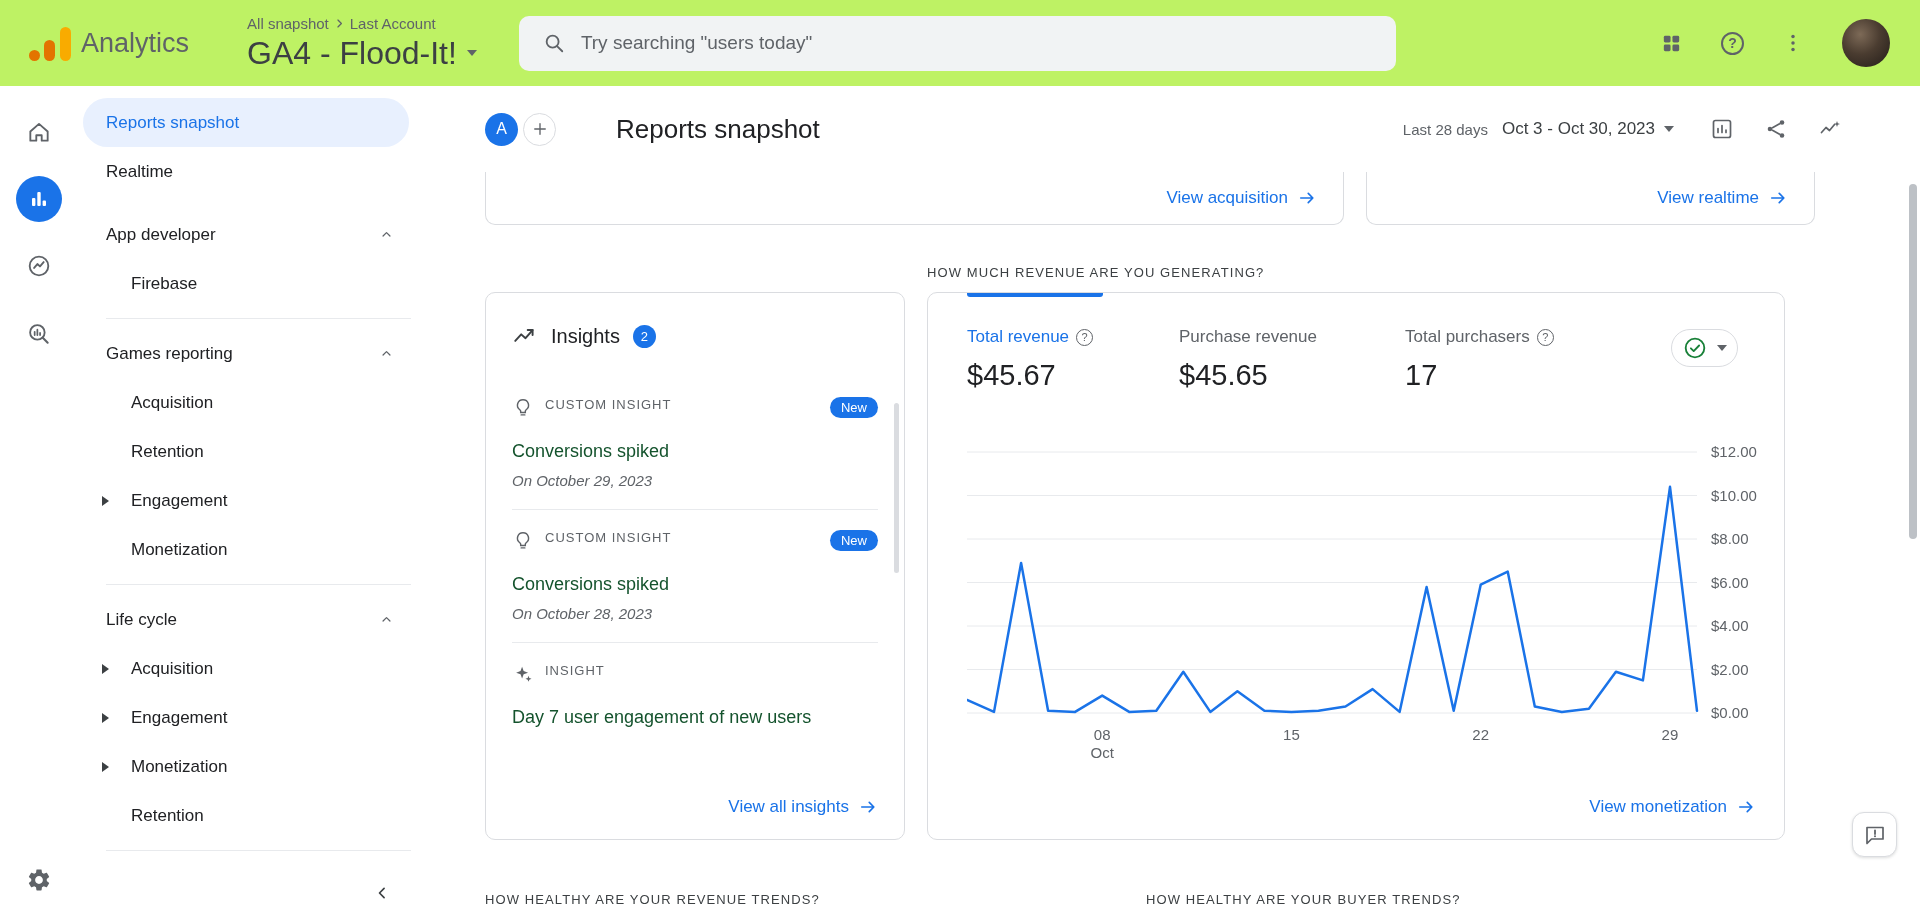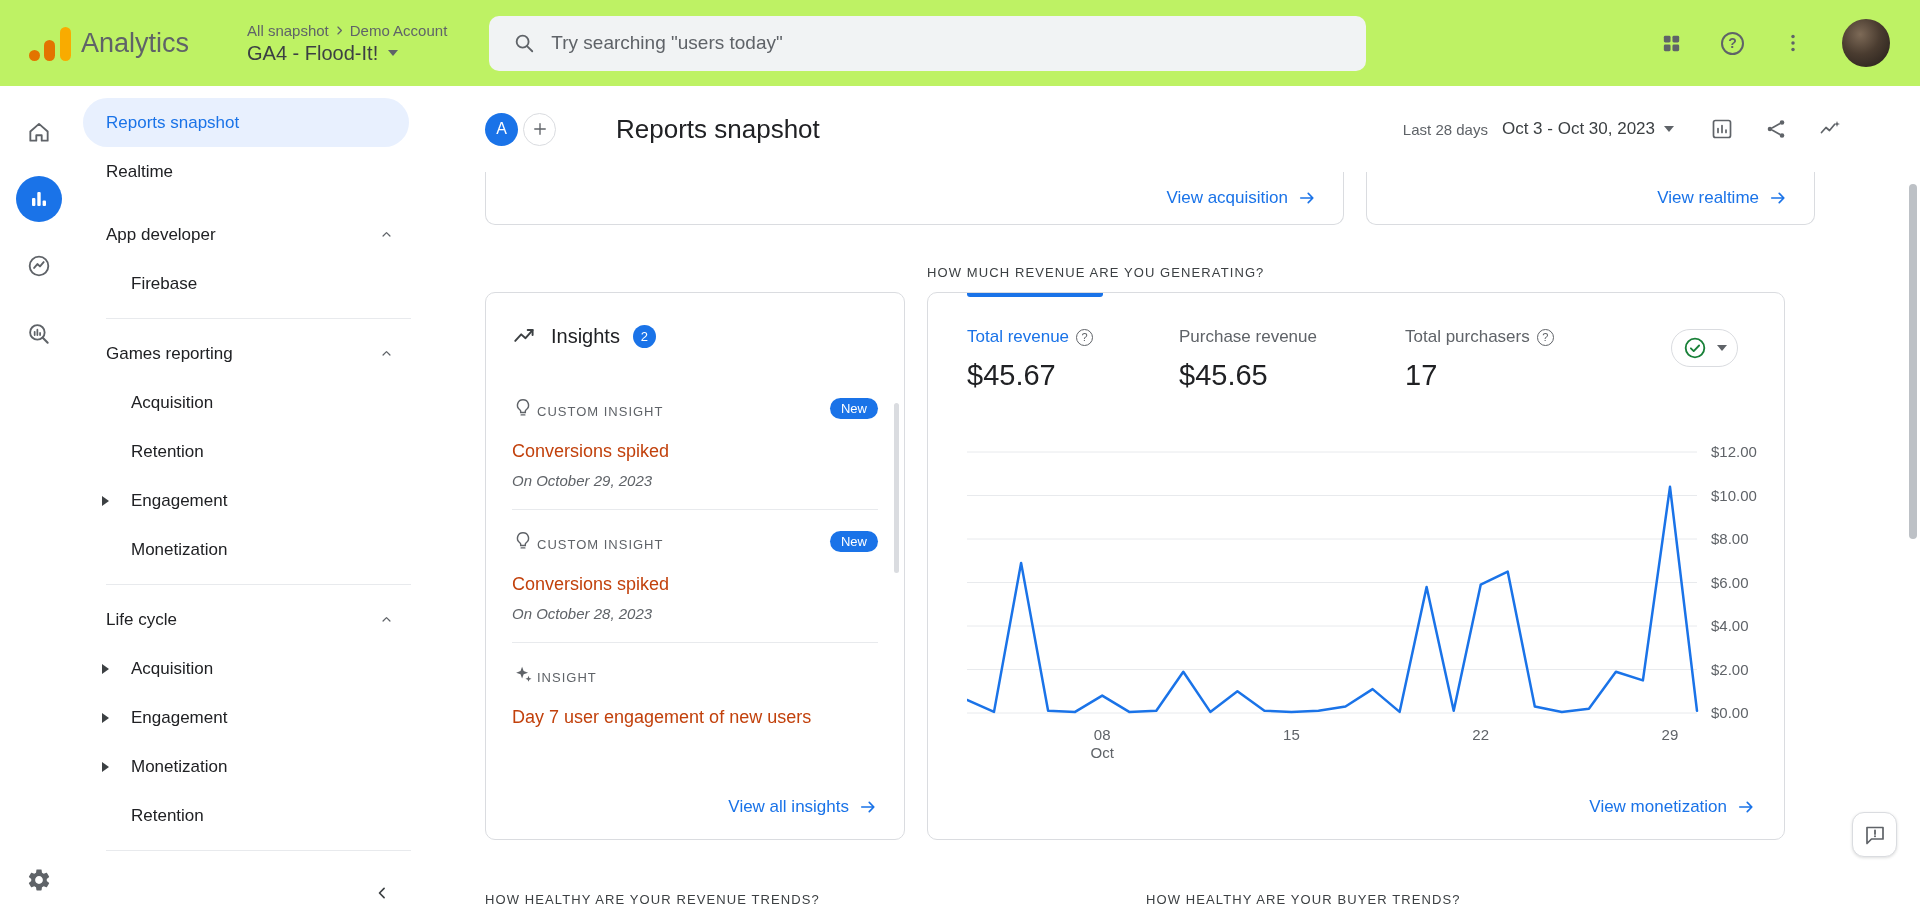--- a/index.html
+++ b/index.html
@@ -9,21 +9,21 @@
   
   .header { height:86px; display:flex; align-items:center; padding:0 30px 0 29px; background:#bef264; position:relative; z-index:5; }
   .ga-logo { position:relative; width:42px; height:36px; flex:none; }
   .ga-logo .bar-tall { position:absolute; right:0; bottom:0; width:11px; height:34px; border-radius:6px; background:#f9ab00; }
   .ga-logo .bar-mid  { position:absolute; left:15px; bottom:0; width:11px; height:21px; border-radius:6px; background:#e37400; }
   .ga-logo .dot      { position:absolute; left:0; bottom:0; width:11px; height:11px; border-radius:50%; background:#e37400; }
   .app-name { font-size:27px; color:#5f6368; margin-left:10px; }
   .breadcrumb-block { margin-left:58px; }
   .breadcrumb { display:flex; align-items:center; gap:3px; font-size:15px; color:#5f6368; }
   .property-row { display:flex; align-items:center; gap:10px; margin-top:3px; cursor:pointer; }
-  .property-name { font-size:20px; color:#3c4043; }
+  .property-name { font-size:32px; color:#3c4043; }
   .caret { width:0; height:0; border-left:5px solid transparent; border-right:5px solid transparent; border-top:6px solid #5f6368; }
   .search-bar { margin-left:42px; width:877px; height:55px; background:#f1f3f4; border-radius:10px; display:flex; align-items:center; gap:16px; padding:0 24px; }
   .search-input { flex:1; border:none; outline:none; background:transparent; font-size:19px; font-family:inherit; color:#202124; }
   .search-input::placeholder { color:#5f6368; opacity:1; }
   .header-right { margin-left:auto; display:flex; align-items:center; gap:38px; }
   .icon-btn { display:flex; align-items:center; justify-content:center; cursor:pointer; }
   .help-circle { width:23px; height:23px; border:2px solid #5f6368; border-radius:50%; display:flex; align-items:center; justify-content:center; font-size:14px; font-weight:bold; color:#5f6368; }
   .avatar { width:48px; height:48px; border-radius:50%; cursor:pointer;
     background:radial-gradient(circle at 38% 32%, #7d6a57 0%, #4a3c30 45%, #221c18 100%); }
 
@@ -70,25 +70,25 @@
 
   .cards-row { display:flex; gap:22px; margin-top:12px; }
   .card { background:#fff; border:1px solid #dadce0; border-radius:10px; position:relative; }
 
   
   .insights-card { width:420px; height:548px; padding:30px 26px 0 26px; }
   .card-scrollbar { position:absolute; right:5px; top:110px; width:5px; height:170px; background:#dadce0; border-radius:3px; cursor:pointer; }
   .insights-header { display:flex; align-items:center; gap:13px; margin-bottom:48px; }
   .insights-title { font-size:20px; color:#202124; }
   .count-badge { width:23px; height:23px; border-radius:50%; background:#1a73e8; color:#fff; font-size:13px; display:flex; align-items:center; justify-content:center; }
-  .insight-meta { display:flex; align-items:flex-end; gap:3px; margin-top:20px; }
+  .insight-meta { display:flex; align-items:flex-start; gap:11px; margin-top:20px; }
   .insight-meta.first { margin-top:0; }
   .insight-kind { font-size:13px; letter-spacing:1px; color:#5f6368; }
   .new-badge { margin-left:auto; background:#1a73e8; color:#fff; font-size:13px; padding:3px 11px; border-radius:12px; }
-  .insight-title { font-size:18px; margin-top:22px; color:#c2410c; cursor:pointer; }
+  .insight-title { font-size:18px; margin-top:22px; color:#14532d; cursor:pointer; }
   .insight-date { font-size:15px; margin-top:10px; color:#5f6368;font-style:italic; }
   .insight-divider { height:1px; background:#e8eaed; margin:20px 0; }
   .insights-footer { position:absolute; bottom:22px; right:26px; }
 
   
   .revenue-card { width:858px; height:548px; }
   .tab-indicator { position:absolute; top:0; left:39px; width:136px; height:4px; background:#1a73e8; border-radius:0 0 3px 3px; }
   .metrics { display:flex; align-items:flex-start; padding:34px 46px 0 39px; }
   .metric { cursor:pointer; }
   .m1 { width:212px; } .m2 { width:226px; }
@@ -117,21 +117,21 @@
     <span class="bar-tall"></span>
   </div>
   <div class="app-name">Analytics</div>
 
   <div class="breadcrumb-block">
     <div class="breadcrumb">
       <span>All snapshot</span>
       <svg width="15" height="15" viewBox="0 0 24 24">
           <path d="M9.5 6.5 15 12l-5.5 5.5" fill="none" stroke="#5f6368" stroke-width="2" stroke-linecap="round" stroke-linejoin="round"></path>
         </svg>
-      <span>Demo Account</span>
+      <span>Last Account</span>
     </div>
     <div class="property-row">
       <span class="property-name">GA4 - Flood-It!</span>
       <span class="caret"></span>
     </div>
   </div>
 
   <div class="search-bar">
     <svg width="22" height="22" viewBox="0 0 24 24">
         <circle cx="10.5" cy="10.5" r="6.5" fill="none" stroke="#5f6368" stroke-width="2"></circle>

